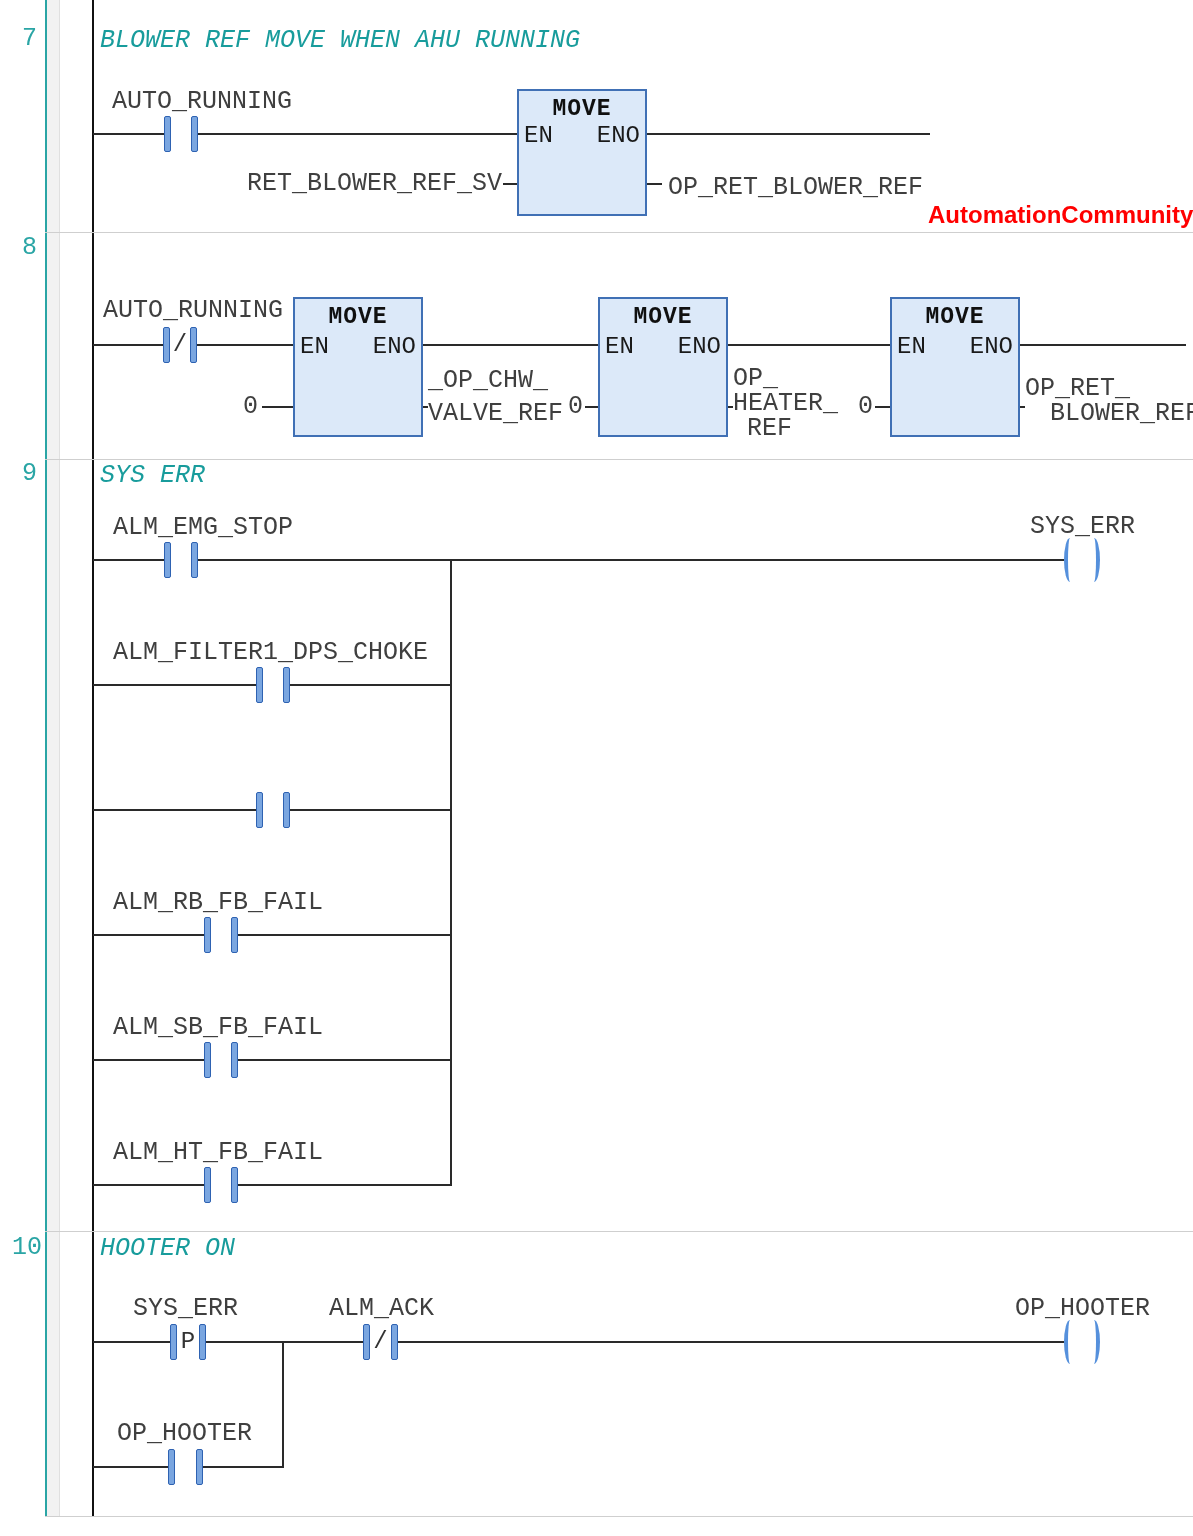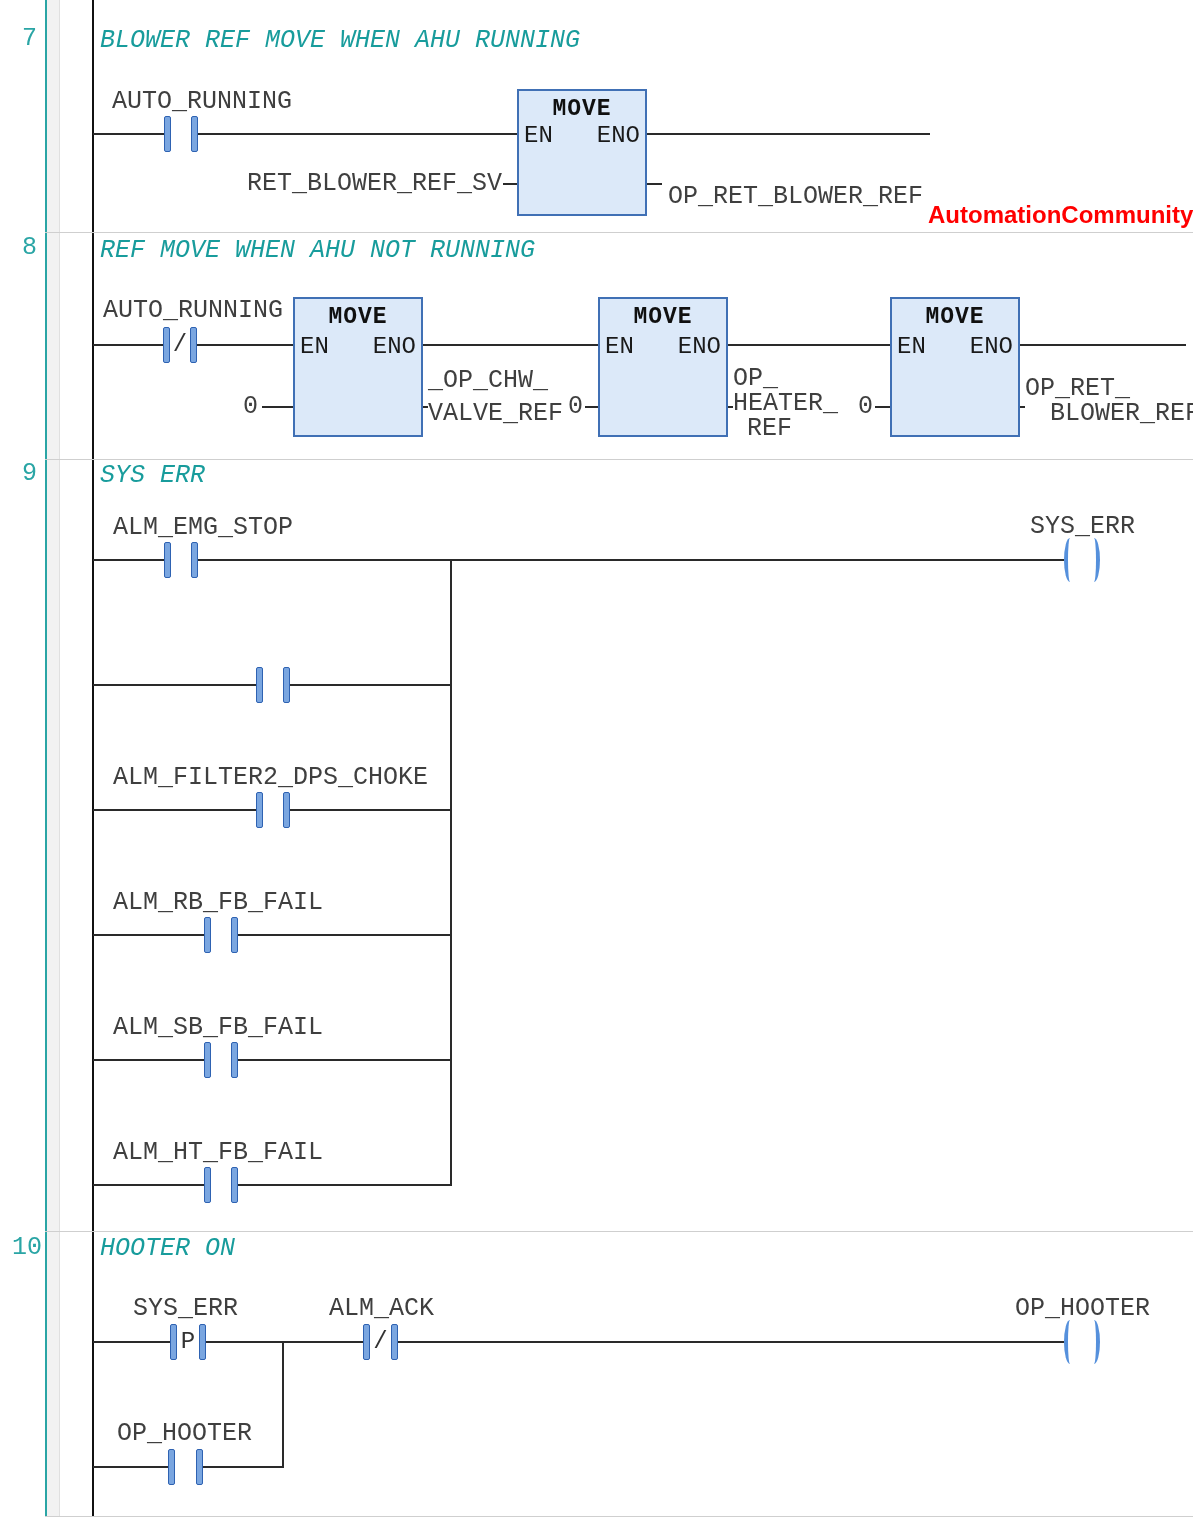--- a/index.html
+++ b/index.html
@@ -63,26 +63,25 @@
 
   <div class="fb" style="left:517px;top:89px;height:127px">
     <div class="ttl">MOVE</div>
     <div class="en" style="top:33px">EN</div>
     <div class="eno" style="top:33px">ENO</div>
   </div>
   <div class="tag" style="left:247px;top:171px">RET_BLOWER_REF_SV</div>
   <div class="wh" style="left:503px;top:183px;width:14px"></div>
   <div class="wh" style="left:647px;top:133px;width:283px"></div>
   <div class="wh" style="left:647px;top:183px;width:15px"></div>
-  <div class="tag" style="left:668px;top:184px">OP_RET_BLOWER_REF</div>
+  <div class="tag" style="left:668px;top:175px">OP_RET_BLOWER_REF</div>
 
   <div class="wm" style="left:928px;top:203px">AutomationCommunity.com</div>
 
   <div class="rnum" style="left:22px;top:235px">8</div>
-  <div class="comment" style="left:100px;top:238px">REF MOVE WHEN AHU NOT RUNNING</div>
 
   <div class="tag" style="left:103px;top:298px">AUTO_RUNNING</div>
   <div class="wh" style="left:93px;top:344px;width:70px"></div>
   <div class="contact" style="left:163px;top:327px">
     <div class="bar l"></div>
     <div class="bar r"></div>
     <div class="sym">/</div>
   </div>
   <div class="wh" style="left:197px;top:344px;width:96px"></div>
 
@@ -129,28 +128,28 @@
   <div class="tag" style="left:113px;top:515px">ALM_EMG_STOP</div>
   <div class="wh" style="left:93px;top:559px;width:71px"></div>
   <div class="contact" style="left:164px;top:542px">
     <div class="bar l"></div>
     <div class="bar r"></div>
   </div>
   <div class="wh" style="left:198px;top:559px;width:866px"></div>
 
   <div class="wv" style="left:450px;top:559px;height:627px"></div>
 
+  <div class="tag" style="left:113px;top:640px">ALM_FILTER1_DPS_CHOKE</div>
   <div class="wh" style="left:93px;top:684px;width:163px"></div>
   <div class="contact" style="left:256px;top:667px">
     <div class="bar l"></div>
     <div class="bar r"></div>
   </div>
   <div class="wh" style="left:290px;top:684px;width:161px"></div>
 
-  <div class="tag" style="left:113px;top:765px">ALM_FILTER2_DPS_CHOKE</div>
   <div class="wh" style="left:93px;top:809px;width:163px"></div>
   <div class="contact" style="left:256px;top:792px">
     <div class="bar l"></div>
     <div class="bar r"></div>
   </div>
   <div class="wh" style="left:290px;top:809px;width:161px"></div>
 
   <div class="tag" style="left:113px;top:890px">ALM_RB_FB_FAIL</div>
   <div class="wh" style="left:93px;top:934px;width:111px"></div>
   <div class="contact" style="left:204px;top:917px">

